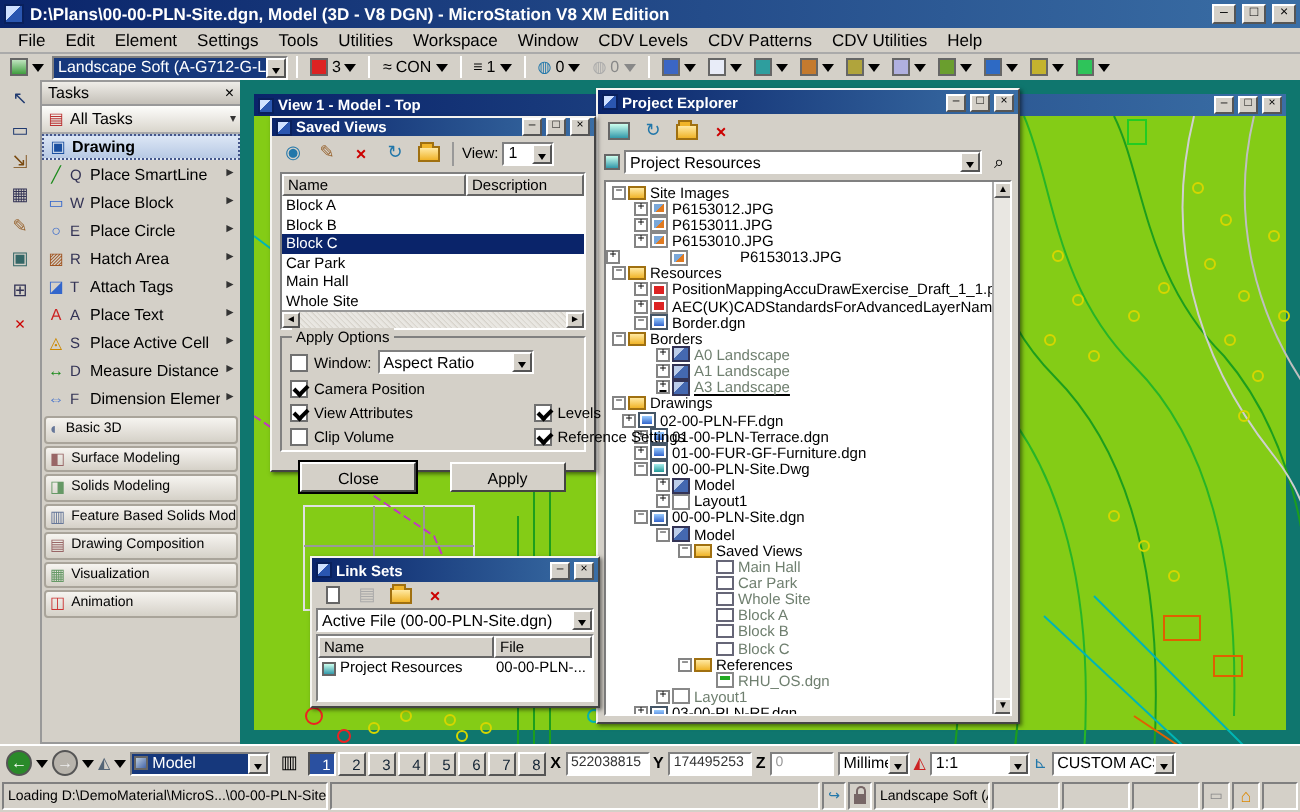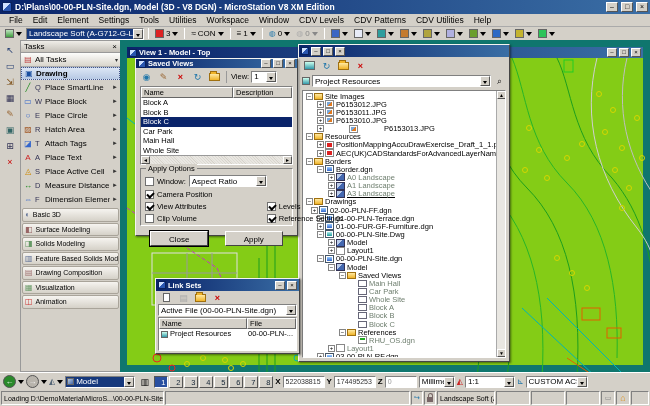--- a/index.html
+++ b/index.html
@@ -412,20 +412,21 @@
             <circle cx="445" cy="215" r="2.5"></circle>
             <circle cx="460" cy="230" r="2.5"></circle>
         </g>
         <circle cx="170" cy="300" r="3" stroke="#00b5b5"></circle>
       </svg>
     </div>
 
     <div class="dlg" id="peDlg">
       <div class="dtitle">
         <span class="appico" style="width:8px;height:8px"></span>
+        <span class="tx">Project Explorer</span>
         <button class="wbtn sm">–</button>
         <button class="wbtn sm">□</button>
         <button class="wbtn sm">×</button>
       </div>
       <div class="dtool">
         <span class="itbtn">
             <span class="chip" style="background:linear-gradient(#cfe,#39a);width:11px;height:9px"></span>
           </span>
         <span class="itbtn" style="color:#27a">↻</span>
         <span class="itbtn">
@@ -459,49 +460,49 @@
           <div class="trw" style="padding-left: 14px;">
             <span class="exp">+</span>
             <span class="ti i-jpg"></span>
             <span class="tl">P6153011.JPG</span>
           </div>
           <div class="trw" style="padding-left: 14px;">
             <span class="exp">+</span>
             <span class="ti i-jpg"></span>
             <span class="tl">P6153010.JPG</span>
           </div>
-          <div class="trw" style="padding-left: 14px; gap: 24px;">
+          <div class="trw" style=" gap: 24px;">
             <span class="exp">+</span>
             <span class="ti i-jpg"></span>
             <span class="tl">P6153013.JPG</span>
           </div>
           <div class="trw" style="padding-left: 3px;">
             <span class="exp">−</span>
             <span class="ti i-folder"></span>
             <span class="tl">Resources</span>
           </div>
           <div class="trw" style="padding-left: 14px;">
             <span class="exp">+</span>
             <span class="ti i-pdf"></span>
             <span class="tl">PositionMappingAccuDrawExercise_Draft_1_1.pdf</span>
           </div>
           <div class="trw" style="padding-left: 14px;">
             <span class="exp">+</span>
             <span class="ti i-pdf"></span>
             <span class="tl">AEC(UK)CADStandardsForAdvancedLayerNaming-v2.4.pdf</span>
           </div>
+          <div class="trw" style="padding-left: 14px;">
+            <span class="exp">−</span>
+            <span class="ti i-dgn"></span>
+            <span class="tl">Border.dgn</span>
+          </div>
           <div class="trw" style="padding-left: 3px;">
             <span class="exp">−</span>
             <span class="ti i-folder"></span>
             <span class="tl">Borders</span>
-          </div>
-          <div class="trw" style="padding-left: 14px;">
-            <span class="exp">−</span>
-            <span class="ti i-dgn"></span>
-            <span class="tl">Border.dgn</span>
           </div>
           <div class="trw" style="padding-left: 25px;">
             <span class="exp">+</span>
             <span class="ti i-model"></span>
             <span class="tl g">A0 Landscape</span>
           </div>
           <div class="trw" style="padding-left: 25px;">
             <span class="exp">+</span>
             <span class="ti i-model"></span>
             <span class="tl g">A1 Landscape</span>

